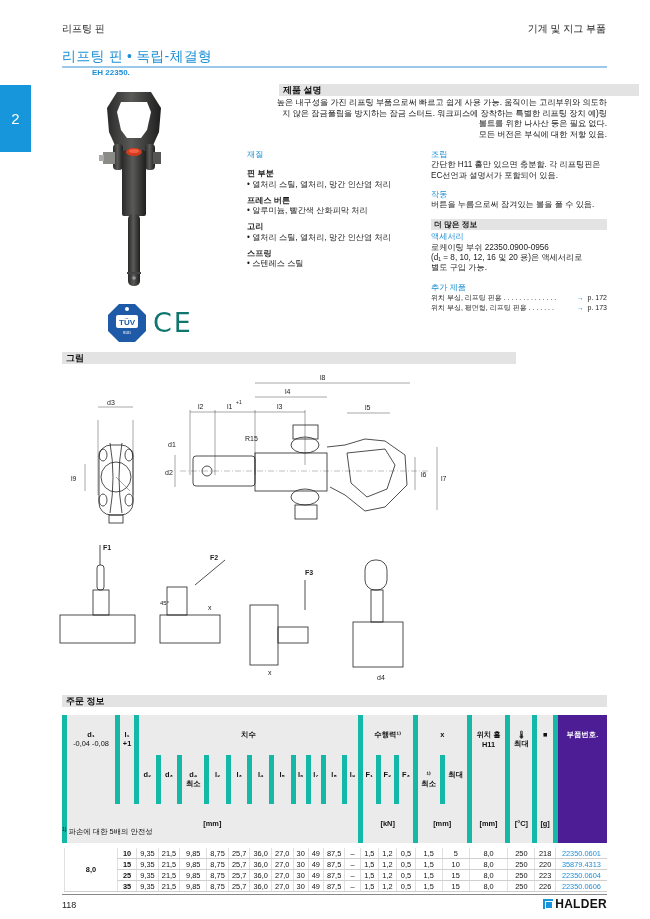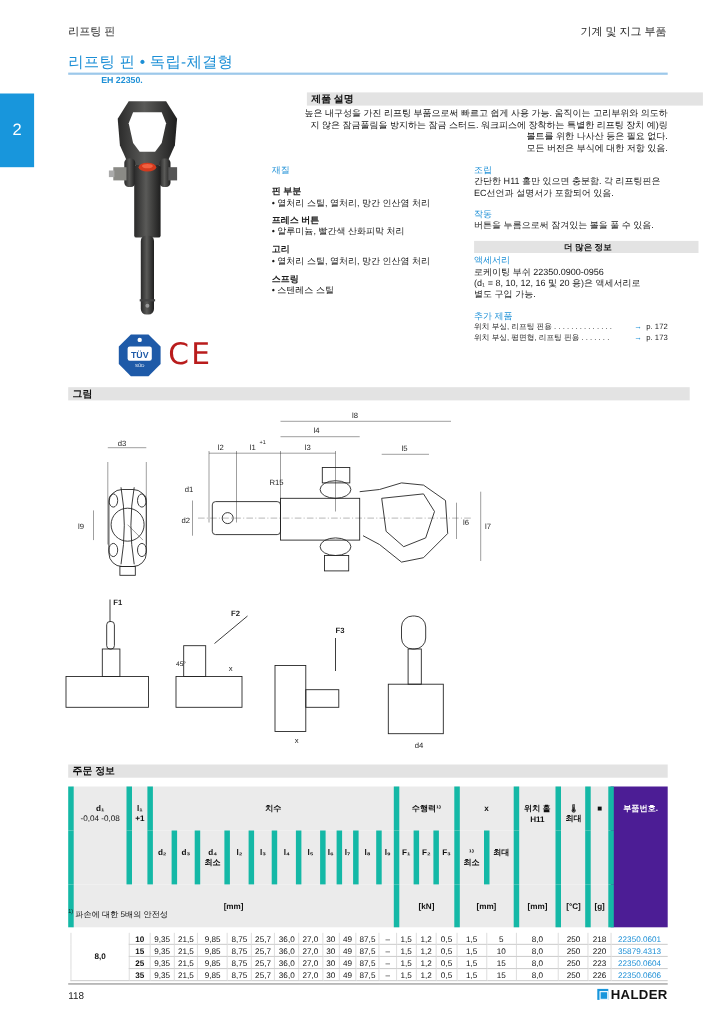--- a/index.html
+++ b/index.html
@@ -24,31 +24,31 @@
   .desc-bar { left: 247px; top: 84px; width: 360px; margin-left: 32px; }
   .desc-text { left: 247px; top: 98px; width: 360px; font-size: 8.2px; line-height: 10.5px; color: #111; text-align: right; }
 
   .blue-head { font-size: 8.2px; color: #1c8fd6; }
   .mat-col { left: 247px; top: 150px; width: 175px; font-size: 8.2px; line-height: 10.3px; }
   .mat-col .sub { font-weight: bold; margin-top: 6px; }
   .mat-col .item { padding-left: 0; }
 
   .right-col { left: 431px; top: 150px; width: 176px; font-size: 8.2px; line-height: 10.3px; }
   .right-col .grp { margin-bottom: 9px; }
-  .info-bar { width: 204px; height: 11px; background: #e3e3e3; font-size: 7.8px; font-weight: bold; padding-left: 3px; line-height: 11px; margin-bottom: 2px; text-align: center; }
+  .info-bar { width: 176px; height: 11px; background: #e3e3e3; font-size: 7.8px; font-weight: bold; padding-left: 3px; line-height: 11px; margin-bottom: 2px; }
   .ref-row { display: flex; justify-content: space-between; font-size: 7px; line-height: 10px; }
   .ref-row .arrow { color: #1c8fd6; }
 
   
   .photo { left: 95px; top: 88px; width: 80px; height: 212px; }
   .tuv { left: 107px; top: 303px; width: 40px; height: 40px; }
-  .ce { left: 153px; top: 307px; font-size: 27px; font-weight: normal; letter-spacing: 2px; color: #b91c1c; font-family: "DejaVu Sans", sans-serif; }
-
-  
-  .fig-bar { left: 62px; top: 352px; width: 565px; }
+  .ce { left: 153px; top: 307px; font-size: 27px; font-weight: normal; letter-spacing: 2px; color: #0f766e; font-family: "DejaVu Sans", sans-serif; }
+
+  
+  .fig-bar { left: 62px; top: 352px; width: 454px; }
   .drawing { left: 55px; top: 365px; width: 400px; height: 325px; }
 
   
   .order-bar { left: 62px; top: 695px; width: 545px; }
   table.order { position: absolute; left: 62px; top: 715px; width: 545px; border-collapse: collapse; font-size: 7.4px; color: #111; }
   table.order th { background: #ebebeb; font-weight: bold; text-align: center; vertical-align: top; padding: 15px 1px; border-left: 5px solid #14b8a6; }
   table.order td { text-align: center; padding: 0.5px 1px; height: 10px; border-bottom: 1px solid #cfcfcf; border-left: 1px solid #e0e0e0; }
   table.order th.pn { background: #4c1d95; color: #fff; }
   table.order td.pn { color: #1c8fd6; }
   table.order td.bold { font-weight: bold; }

